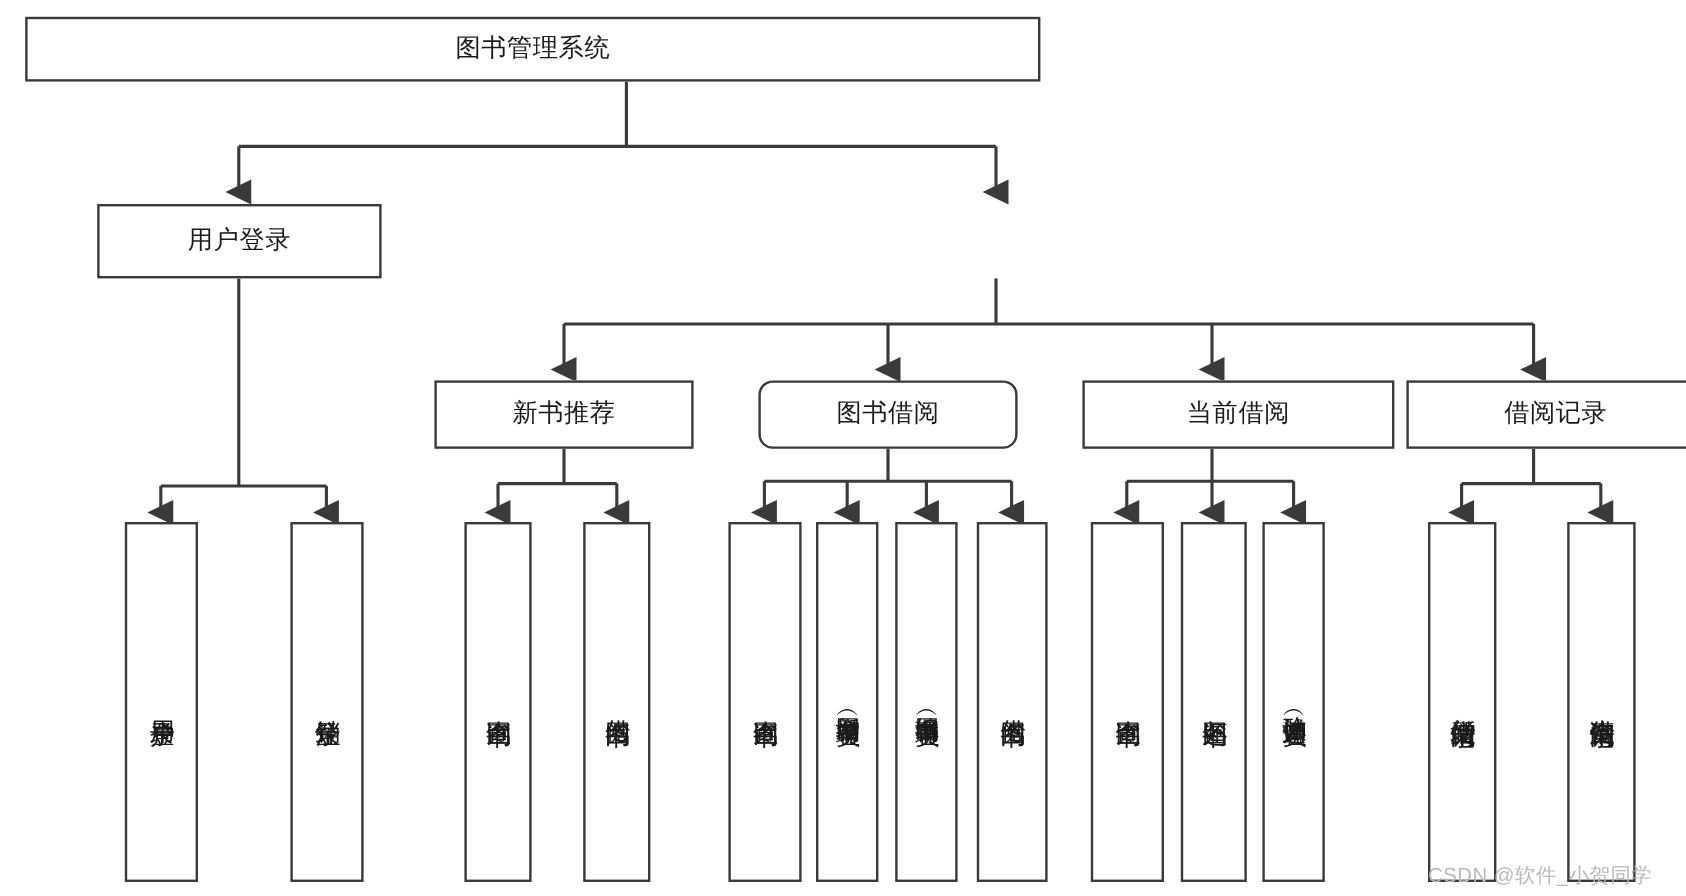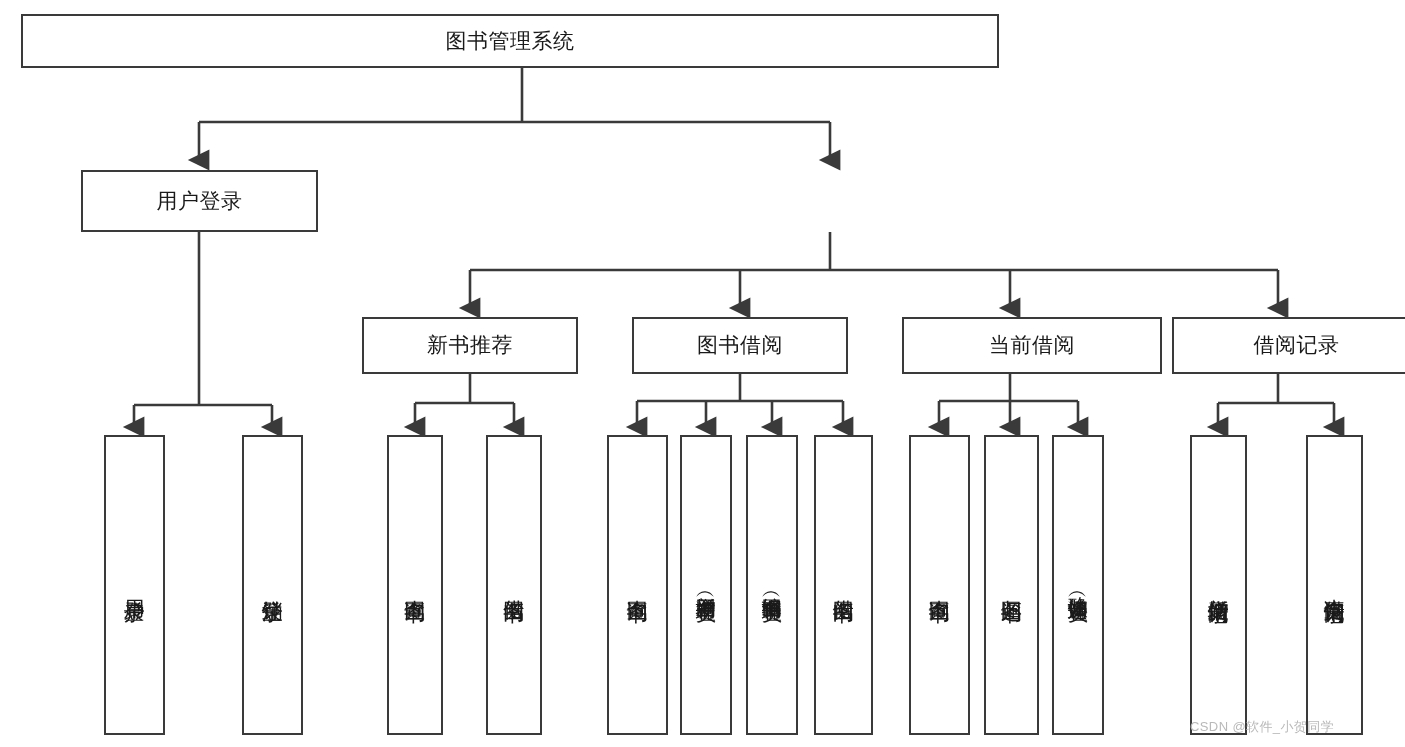--- a/index.html
+++ b/index.html
@@ -55,21 +55,21 @@
     text-orientation: upright;
     font-size: 21px;
     line-height: 1.22;
     letter-spacing: 1px;
     white-space: nowrap;
   }
   .node.leaf.tall .lbl { font-size: 20px; }
   .watermark {
     position: absolute;
     color: #b9b9b9;
-    font-size: 13px;
+    font-size: 17px;
     white-space: nowrap;
     z-index: 3;
     letter-spacing: 0.4px;
   }
 </style>
 </head>
 <body>
 
 <div id="canvas">
 
@@ -118,32 +118,32 @@
       <path d="M1010,401 L1010,427" marker-end="url(#arrow)"></path>
       <path d="M1078,401 L1078,427" marker-end="url(#arrow)"></path>
 
       <path d="M1278,374 L1278,403"></path>
       <path d="M1218,403 L1334,403"></path>
       <path d="M1218,403 L1218,427" marker-end="url(#arrow)"></path>
       <path d="M1334,403 L1334,427" marker-end="url(#arrow)"></path>
     </g>
   </svg>
 
-  <div class="node root" style="left:21px; top:14px; width:978px; height:54px;">
+  <div class="node root" style="left:21px; top:14px; width:846px; height:54px;">
     <span class="lbl">图书管理系统</span>
   </div>
 
   <div class="node lvl2" style="left:81px; top:170px; width:237px; height:62px;">
     <span class="lbl">用户登录</span>
   </div>
 
   <div class="node lvl3" style="left:362px; top:317px; width:216px; height:57px;">
     <span class="lbl">新书推荐</span>
   </div>
-  <div class="node lvl3" style="left:632px; top:317px; width:216px; height:57px;">
+  <div class="node lvl3" style="left:632px; top:317px; width:216px; height:57px;border-radius:12px;">
     <span class="lbl">图书借阅</span>
   </div>
   <div class="node lvl3" style="left:902px; top:317px; width:260px; height:57px;">
     <span class="lbl">当前借阅</span>
   </div>
   <div class="node lvl3" style="left:1172px; top:317px; width:249px; height:57px;">
     <span class="lbl">借阅记录</span>
   </div>
 
   <div class="node leaf" style="left:104px; top:435px; width:61px; height:300px;">

